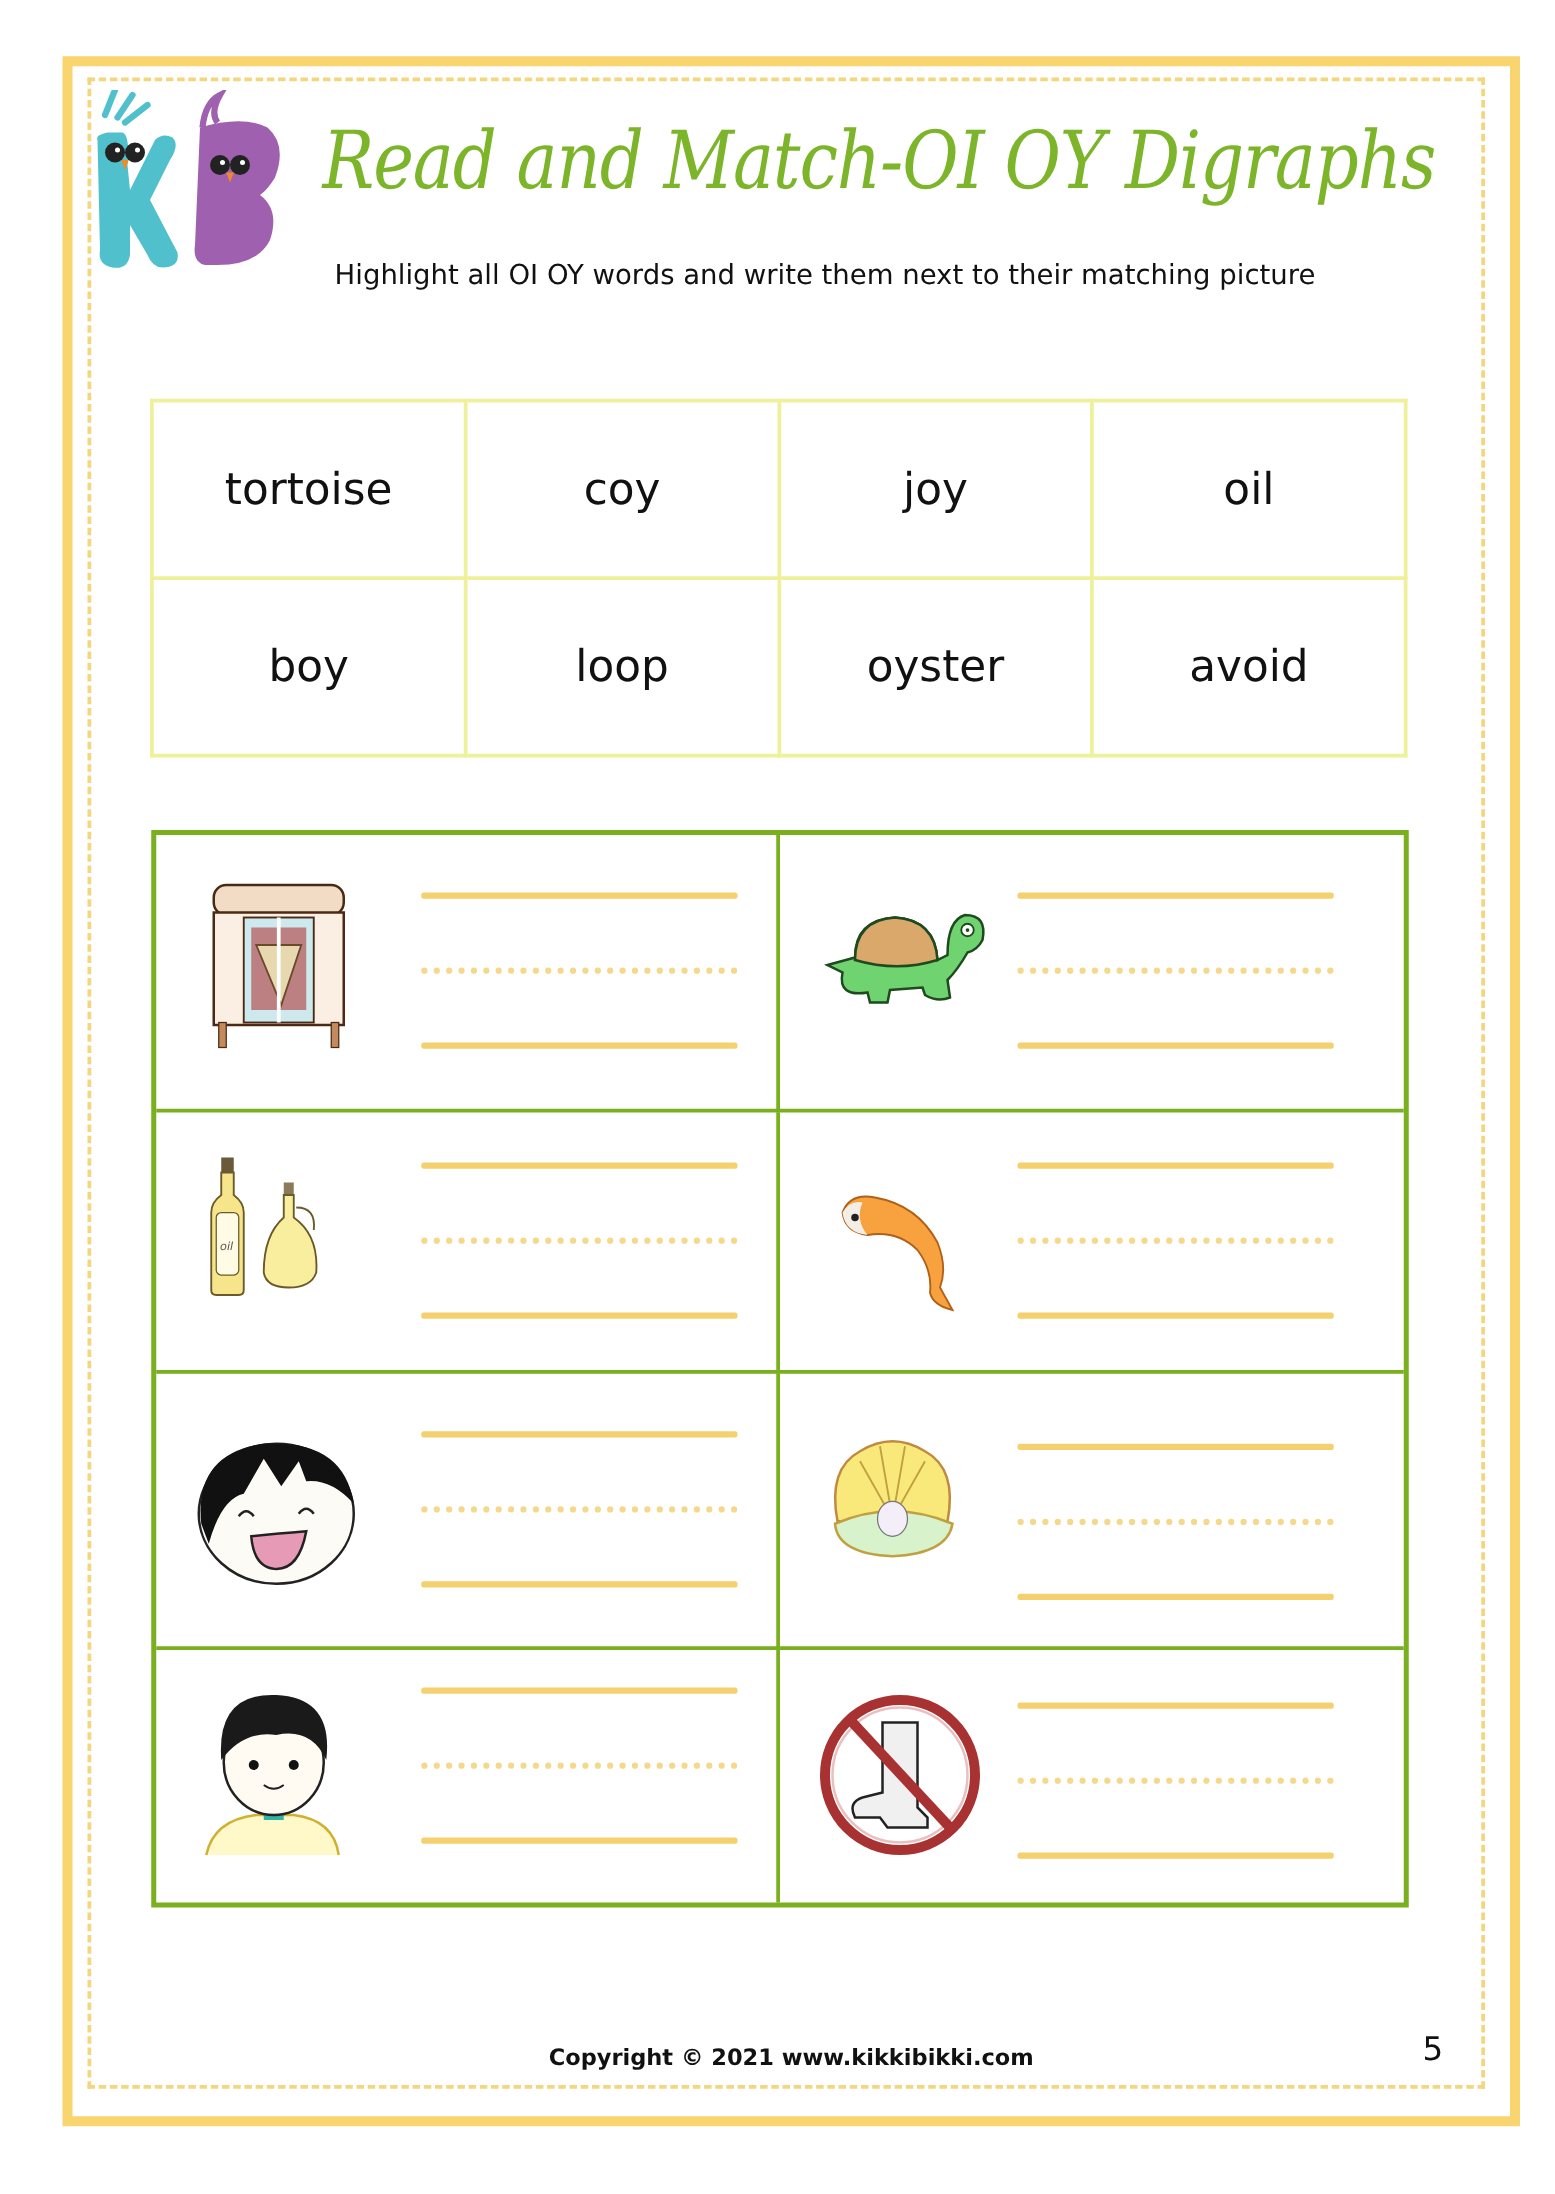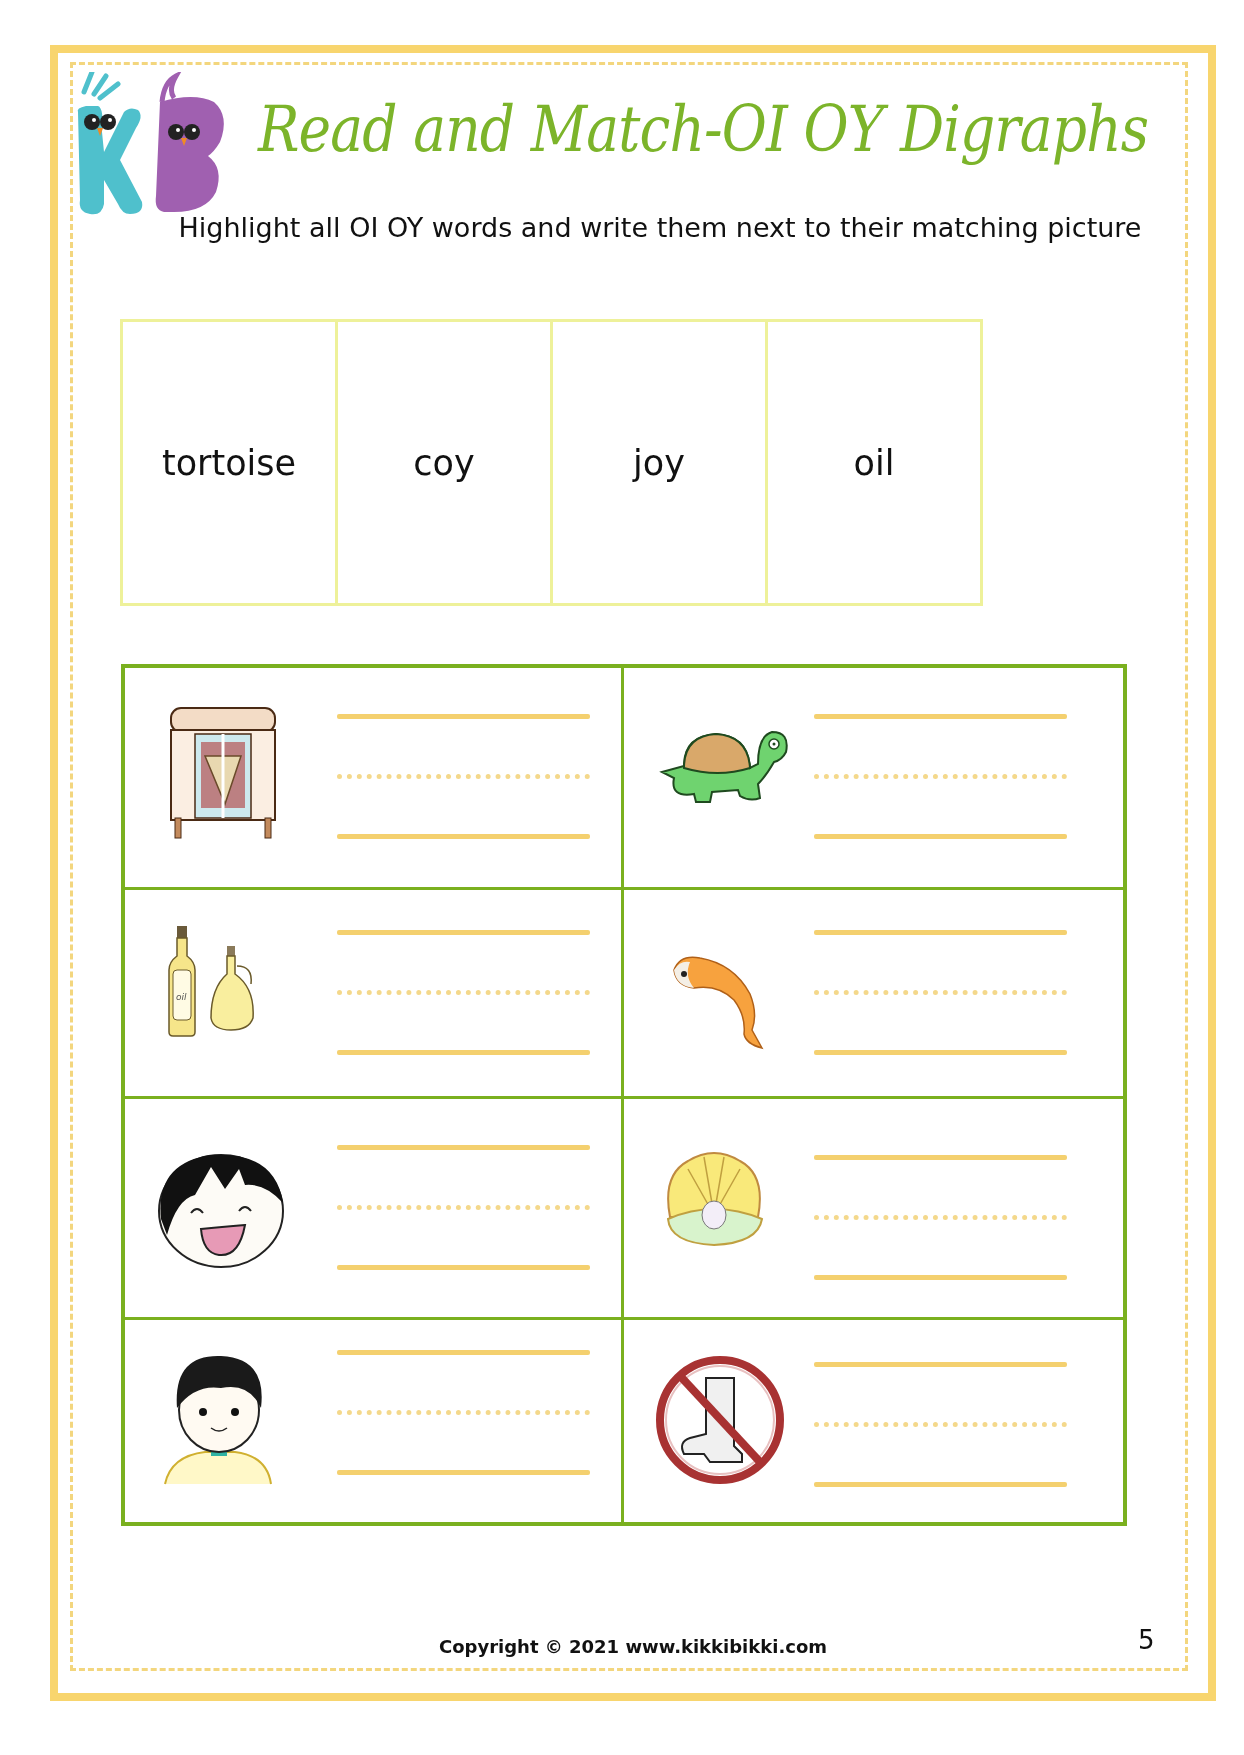--- a/index.html
+++ b/index.html
@@ -1,22 +1,22 @@
 <!DOCTYPE html>
 <html><head>
 <meta charset="utf-8">
 <style>
   html, body { margin:0; padding:0; background:#ffffff; }
   body { width:1244px; height:1755px; position:relative; overflow:hidden; font-family:"DejaVu Sans", sans-serif; }
   .page-border { position:absolute; left:50px; top:45px; width:1150px; height:1640px; border:8px solid #f8d56e; box-sizing:content-box; }
   .inner-border { position:absolute; left:70px; top:62px; width:1118px; height:1609px; box-sizing:border-box; border:3px dashed #f3d67e; }
   .logo { position:absolute; left:64px; top:72px; width:180px; height:150px; }
   .title { position:absolute; left:258px; top:92px; font-family:"DejaVu Serif", serif; font-style:italic; font-size:64px; color:#7cb42a; letter-spacing:-1px; white-space:nowrap; transform:scaleX(0.86); transform-origin:left top; }
-  .subtitle { position:absolute; left:150px; top:196px; width:1020px; text-align:center; font-size:27px; color:#111; line-height:64px; }
-  .word-table { position:absolute; left:120px; top:319px; width:863px; height:287px; border-collapse:collapse; table-layout:fixed; }
+  .subtitle { position:absolute; left:150px; top:196px; width:1020px; text-align:center; font-size:22px; color:#111; line-height:50px; }
+  .word-table { position:absolute; left:120px; top:319px; width:1006px; height:287px; border-collapse:collapse; table-layout:fixed; }
   .word-table td { border:3px solid #eef19a; text-align:center; font-size:35px; color:#111; height:92px; }
   .match-grid { position:absolute; left:121px; top:664px; width:1006px; height:862px; border:4px solid #7ab01f; box-sizing:border-box; display:grid; grid-template-columns:1fr 1fr; grid-template-rows:222px 209px 221px 1fr; }
   .cell { position:relative; border-right:3px solid #7ab01f; border-bottom:3px solid #7ab01f; }
   .cell:nth-child(2n) { border-right:none; }
   .cell:nth-last-child(-n+2) { border-bottom:none; }
   .pic { position:absolute; left:30px; width:140px; height:140px; }
   .lines { position:absolute; left:212px; width:253px; }
   .cell:nth-child(2n) .lines { left:190px; }
   .line-solid { height:5px; background:#f4d06f; border-radius:2px; }
   .line-dotted { height:0; border-top:5px dotted #f4d88b; margin:55px 0; }
@@ -49,20 +49,26 @@
 <div class="title">Read and Match-OI OY Digraphs</div>
 <div class="subtitle">Highlight all OI OY words and write them next to their matching picture</div>
 
 <table class="word-table">
   <tbody>
       <tr>
     <td>tortoise</td>
     <td>coy</td>
     <td>joy</td>
     <td>oil</td>
+  </tr>
+  <tr>
+    <td>boy</td>
+    <td>loop</td>
+    <td>oyster</td>
+    <td>avoid</td>
   </tr>
 </tbody>
   </table>
 
 <div class="match-grid">
 
   <div class="cell">
     <svg class="pic" style="top:34px" viewBox="0 0 140 140">
       <rect x="16" y="6" width="104" height="24" rx="10" fill="#f3dcc6" stroke="#4a2a14" stroke-width="2"></rect>
       <rect x="16" y="28" width="104" height="90" fill="#fbeee2" stroke="#4a2a14" stroke-width="2"></rect>

